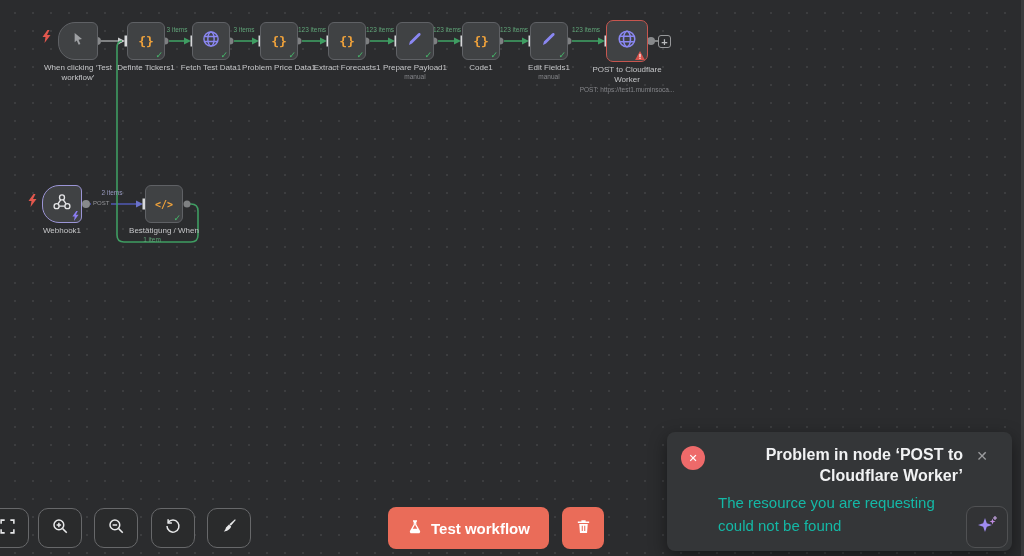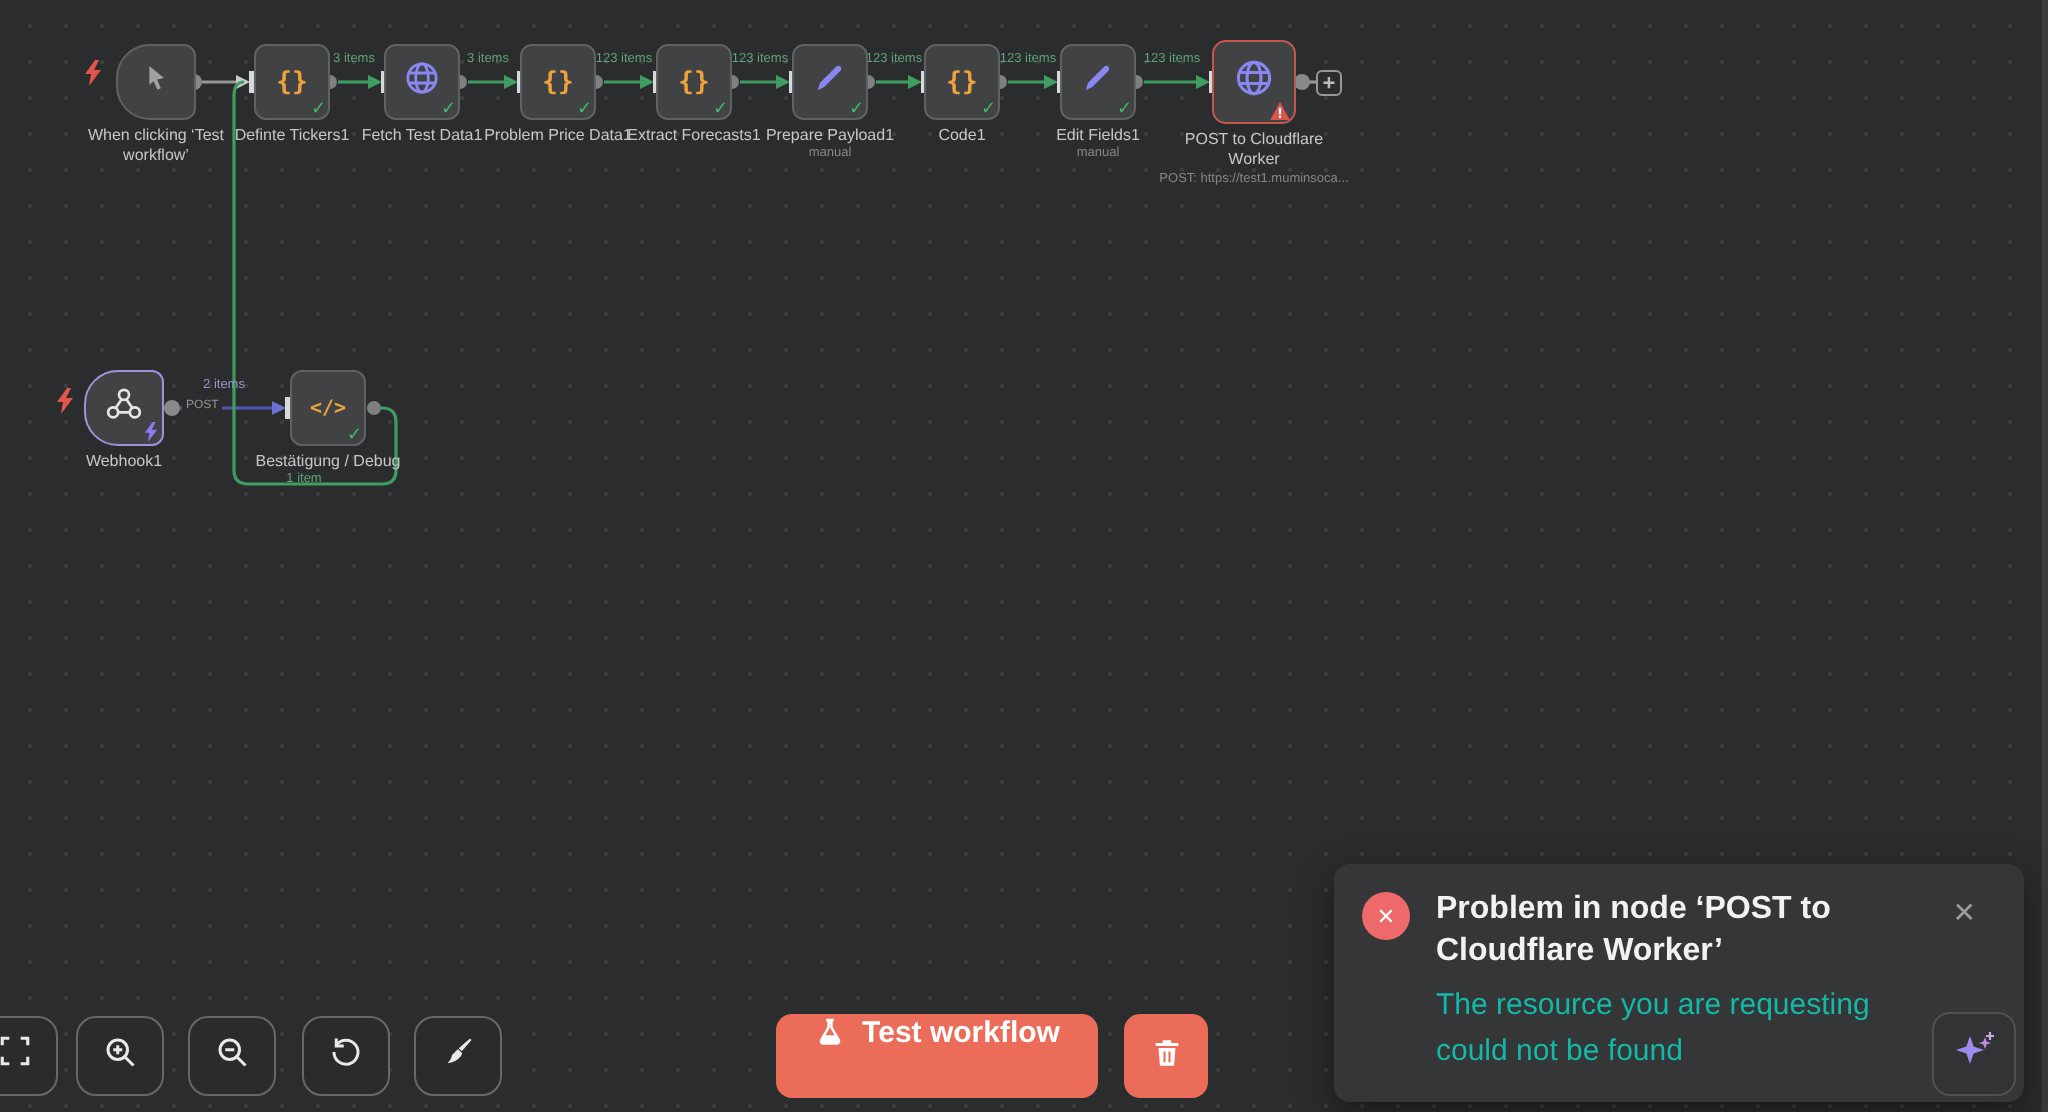--- a/index.html
+++ b/index.html
@@ -32,35 +32,35 @@
   .method-tag{position:absolute;font-size:6px;color:#95969a;background:#2b2c2e;padding:0 2px;}
   
   .plusbox{position:absolute;width:13px;height:13px;border:1.5px solid #97989a;border-radius:3px;
     color:#b9babc;font-size:11px;line-height:12px;text-align:center;box-sizing:border-box;
     background:#2b2c2e;font-weight:bold;}
   
   .tbtn{position:absolute;width:44px;height:40px;background:#2a2b2c;border:1px solid #67686a;
     border-radius:10px;display:flex;align-items:center;justify-content:center;box-sizing:border-box;}
   .primary-btn{position:absolute;left:388px;top:507px;width:161px;height:42px;background:#ea6c59;
     border:none;border-radius:8px;color:#fff;font-size:15px;font-weight:bold;
-    display:flex;justify-content:center;gap:8px;
+    display:flex;align-items:center;justify-content:center;gap:8px;
     font-family:"Liberation Sans",sans-serif;}
   .trash-btn{position:absolute;left:562px;top:507px;width:42px;height:42px;background:#ea6c59;
     border:none;border-radius:8px;display:flex;align-items:center;justify-content:center;}
   .ai-btn{position:absolute;left:966px;top:506px;width:42px;height:42px;background:#323335;
     border:1px solid #505153;border-radius:9px;display:flex;align-items:center;justify-content:center;
     box-sizing:border-box;}
   
   .toast{position:absolute;left:667px;top:432px;width:345px;height:119px;background:#343638;
     border-radius:8px;box-shadow:0 6px 18px rgba(0,0,0,.45);}
   .toast-err-icon{position:absolute;left:14px;top:14px;width:24px;height:24px;border-radius:50%;
     background:#ee6a6a;color:#fff;font-size:11px;font-weight:bold;display:flex;align-items:center;
     justify-content:center;}
   .toast-title{position:absolute;left:51px;top:12px;width:245px;font-size:16px;line-height:21px;
-    font-weight:bold;color:#f1f2f3;}
+    font-weight:bold;color:#f1f2f3;text-align:right;}
   .toast-close{position:absolute;right:24px;top:17px;color:#9b9c9e;font-size:14px;line-height:14px;}
   .toast-body{position:absolute;left:51px;top:59px;width:245px;font-size:15px;line-height:23px;
     color:#14b8a6;}
 </style>
 </head>
 <body>
 
 <div id="stage">
   <div id="edge-strip"></div>
 
@@ -267,21 +267,21 @@
       </span>
     </div>
     <div class="nlabel">Webhook1</div>
   </div>
 
   <div class="node" style="left:145px;top:185px;">
     <div class="nbox">
       <span class="codeglyph">&lt;/&gt;</span>
       <span class="ncheck">✓</span>
     </div>
-    <div class="nlabel">Bestätigung / Debug</div>
+    <div class="nlabel">Bestätigung / When</div>
   </div>
 
   <div class="tbtn" style="left:-15px;top:508px;">
     <span>
       <svg width="17" height="17" viewBox="0 0 24 24" fill="none" stroke="#e8e9ea" stroke-width="2.2">
         <path d="M3 8 V3 H8 M16 3 H21 V8 M21 16 V21 H16 M8 21 H3 V16"></path>
         </svg>
     </span>
   </div>
   <div class="tbtn" style="left:38px;top:508px;">

